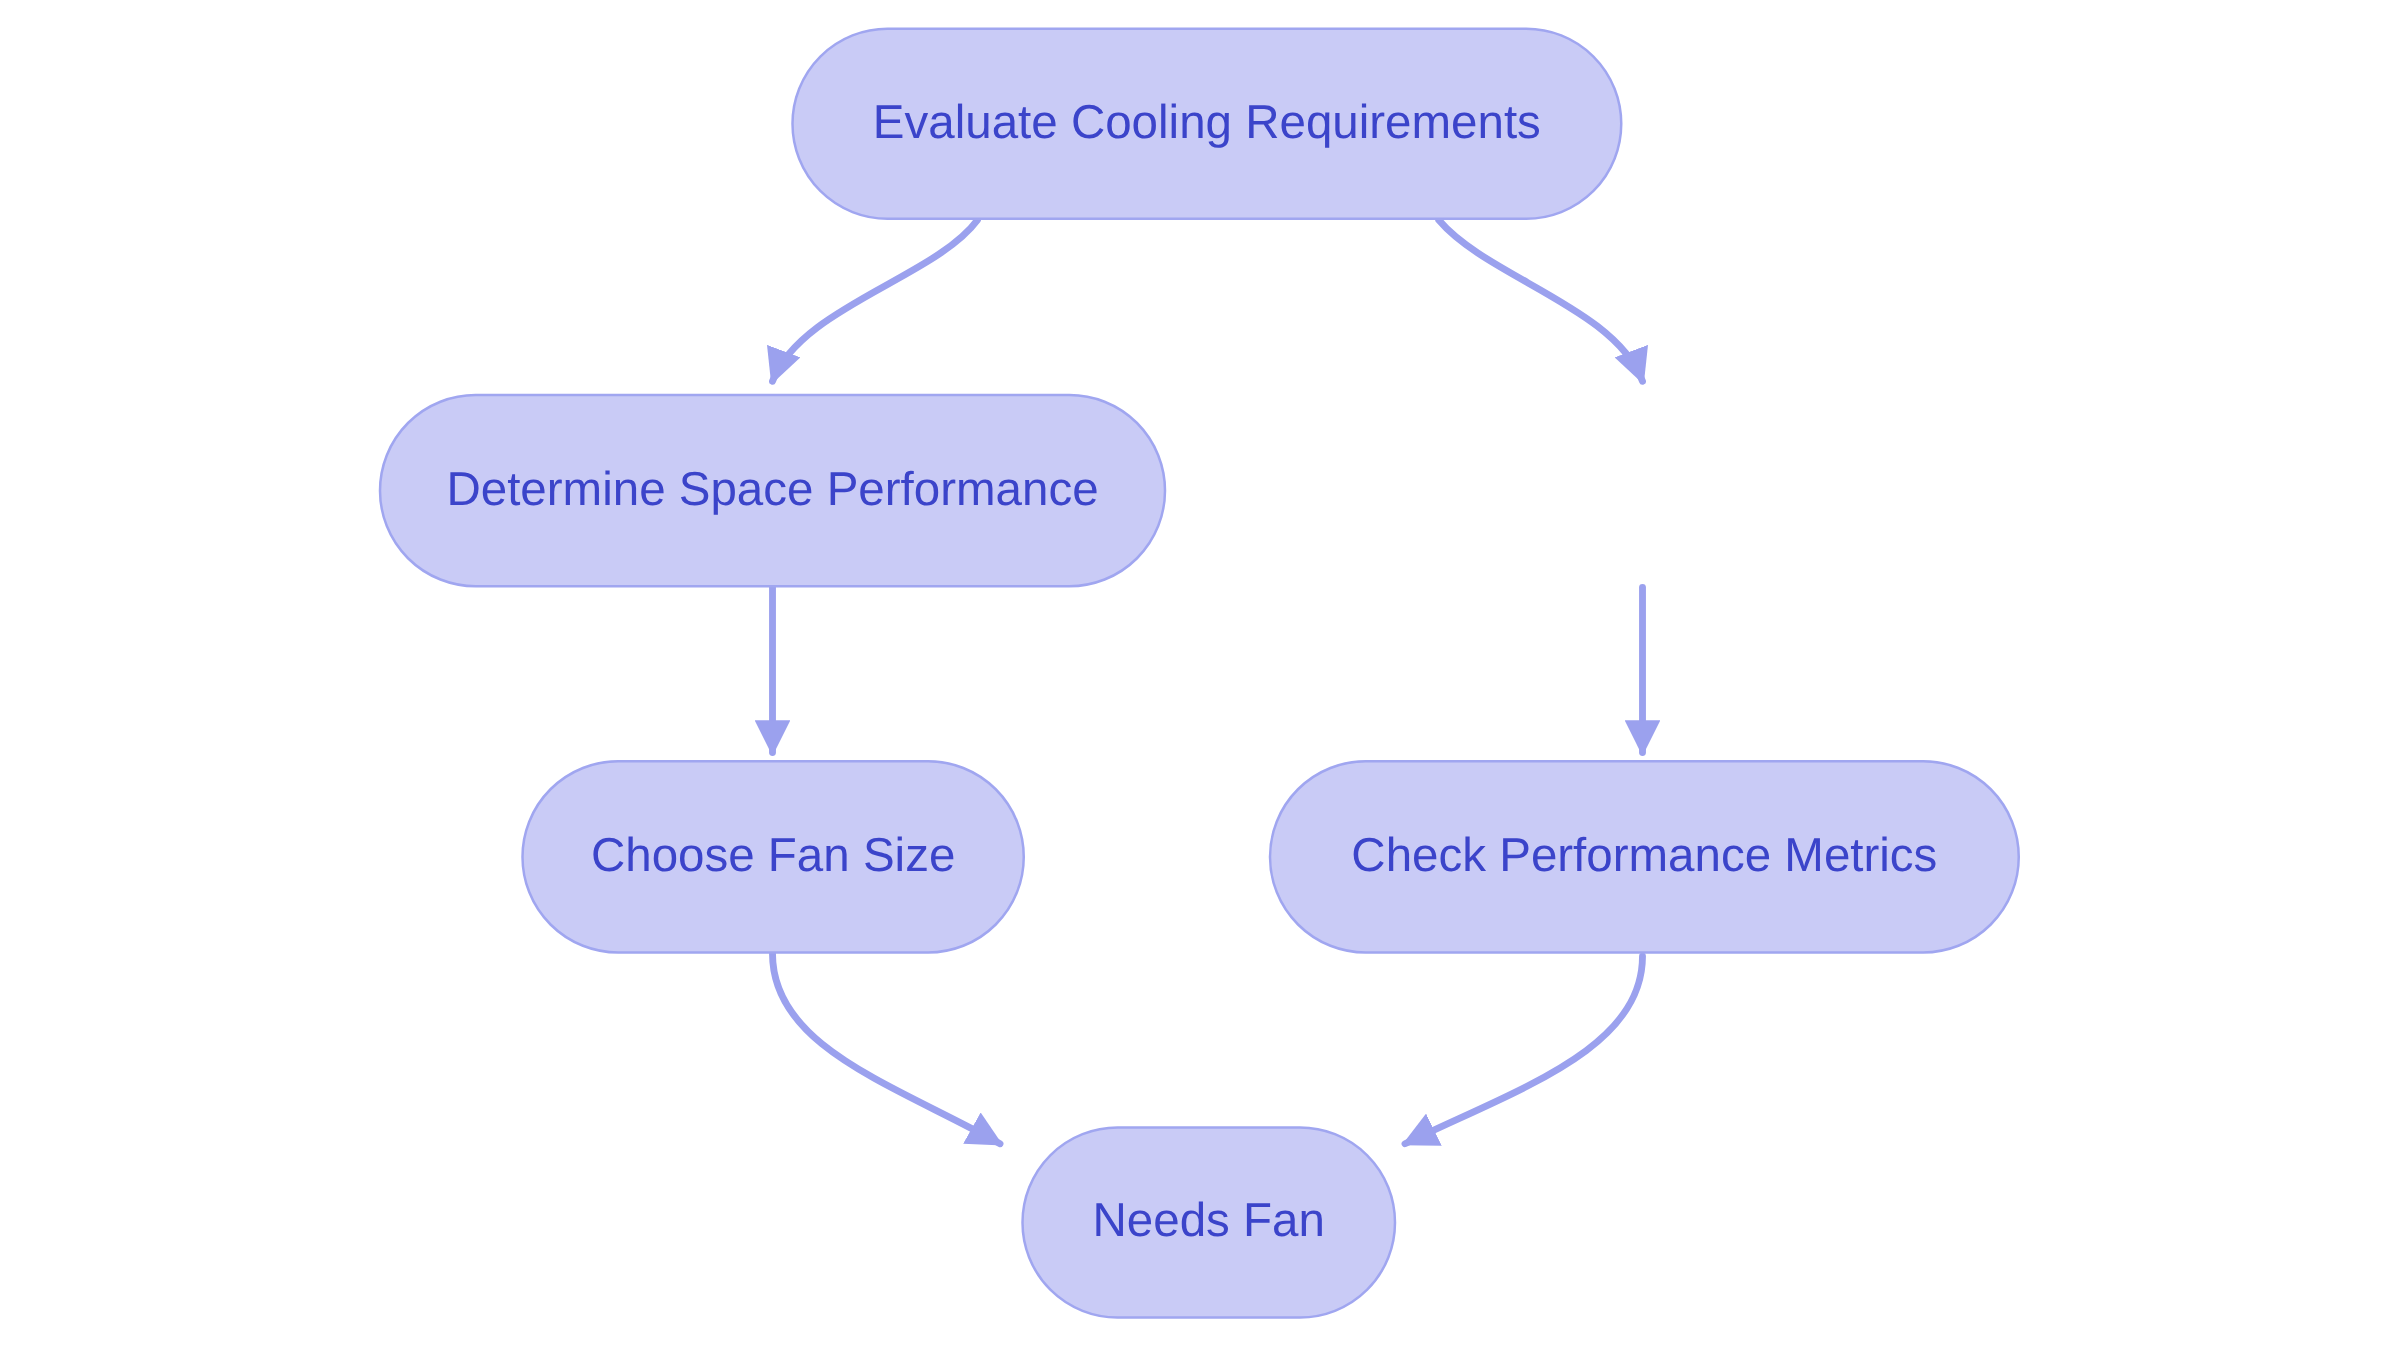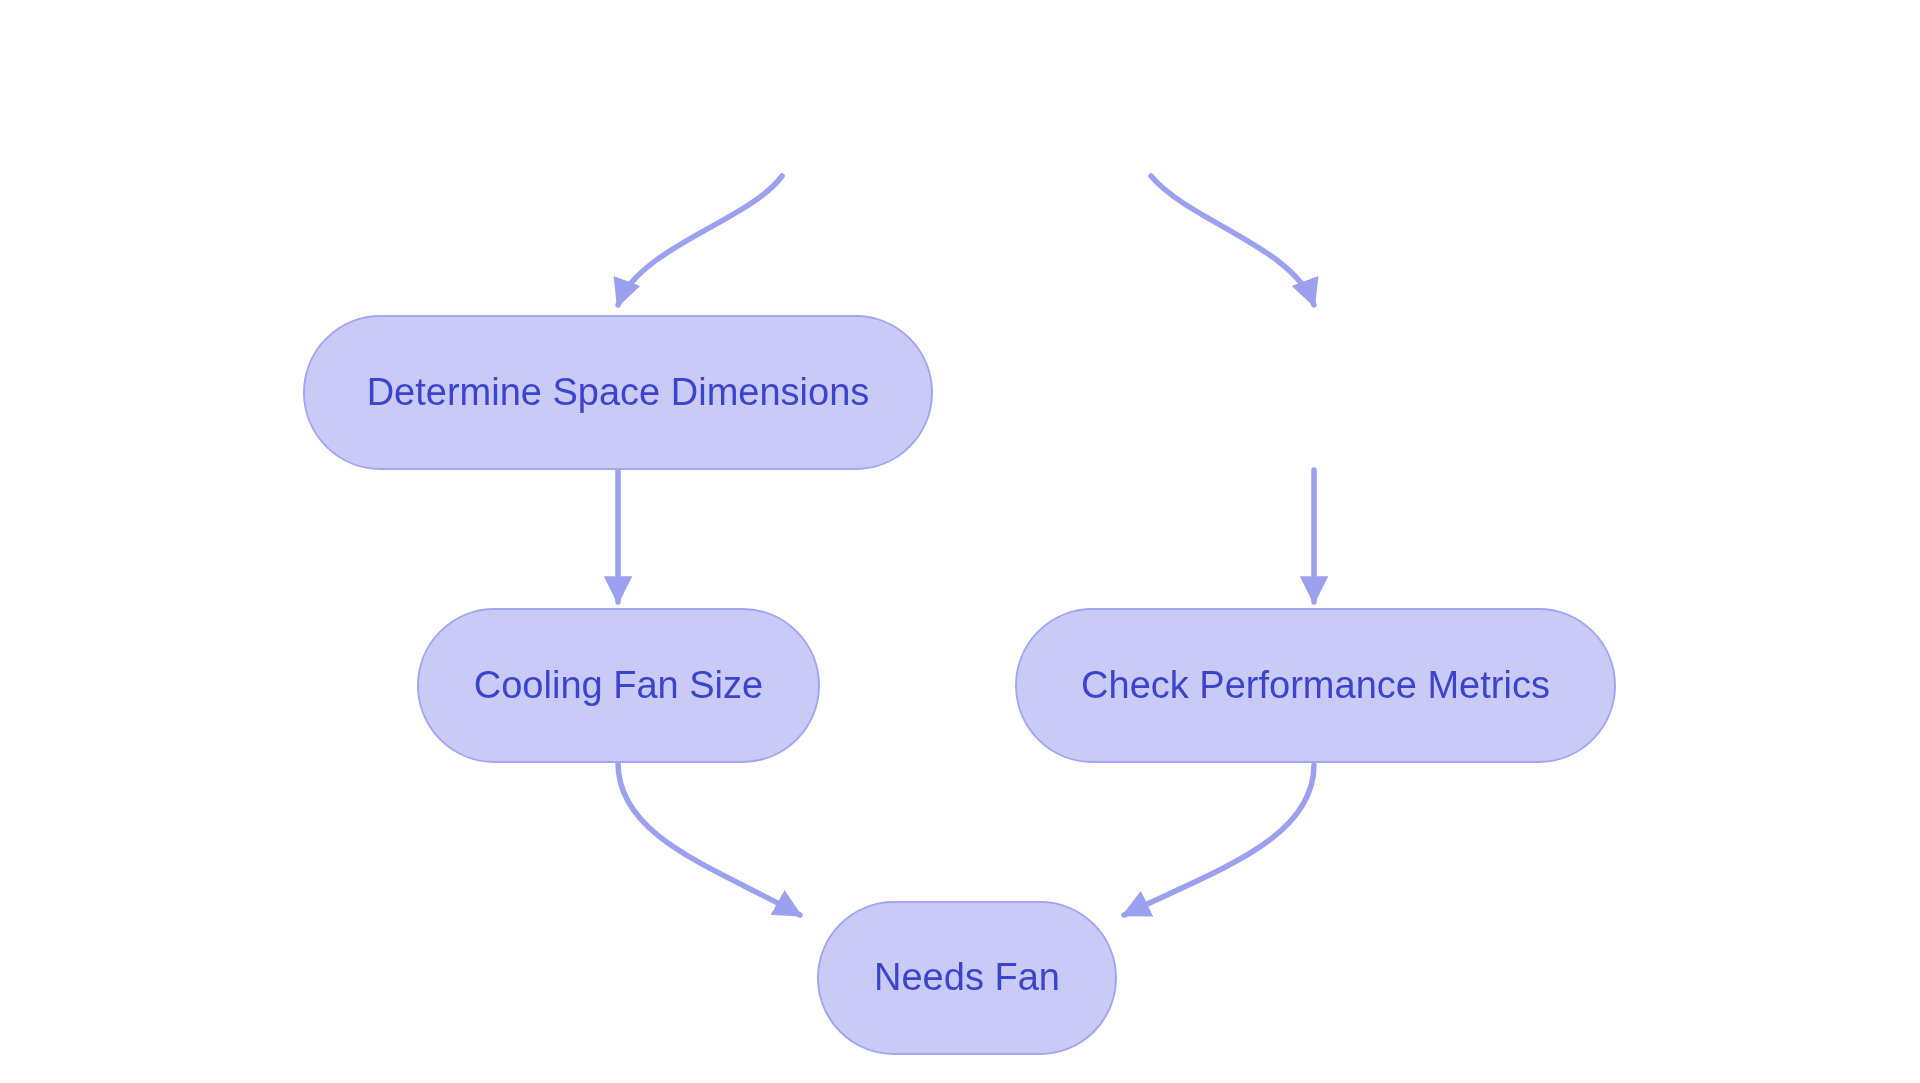--- a/index.html
+++ b/index.html
@@ -70,25 +70,28 @@
     <g id="edge-group">
         <path class="edge" d="M 782 176 C 748 222 640 246 618 305" marker-end="url(#arrowhead)"></path>
         <path class="edge" d="M 1151 176 C 1190 222 1292 246 1314 305" marker-end="url(#arrowhead)"></path>
         <path class="edge" d="M 618 470 L 618 602" marker-end="url(#arrowhead)"></path>
         <path class="edge" d="M 1314 470 L 1314 602" marker-end="url(#arrowhead)"></path>
         <path class="edge" d="M 618 763 C 618 838 716 868 800 915" marker-end="url(#arrowhead)"></path>
         <path class="edge" d="M 1314 765 C 1314 840 1212 872 1124 915" marker-end="url(#arrowhead)"></path>
       </g>
   </svg>
   <div class="nodes-layer" id="nodes-layer">
+      <div class="node" style="left: 633px; top: 22px; width: 665px; height: 154px;">
+        <span class="node-label">Evaluate Cooling Requirements</span>
+      </div>
       <div class="node" style="left: 303px; top: 315px; width: 630px; height: 155px;">
-        <span class="node-label">Determine Space Dimensions</span>
+        <span class="node-label">Determine Space Performance</span>
       </div>
       <div class="node" style="left: 417px; top: 608px; width: 403px; height: 155px;">
-        <span class="node-label">Cooling Fan Size</span>
+        <span class="node-label">Choose Fan Size</span>
       </div>
       <div class="node" style="left: 1015px; top: 608px; width: 601px; height: 155px;">
         <span class="node-label">Check Performance Metrics</span>
       </div>
       <div class="node" style="left: 817px; top: 901px; width: 300px; height: 154px;">
         <span class="node-label">Needs Fan</span>
       </div>
     </div>
 </div>
 

